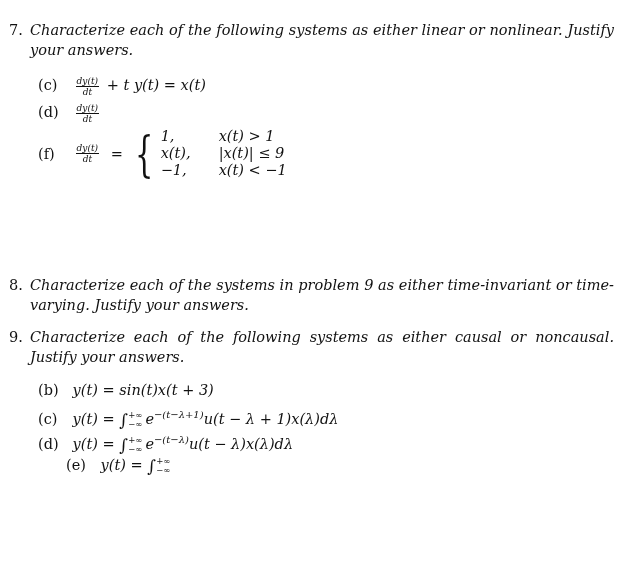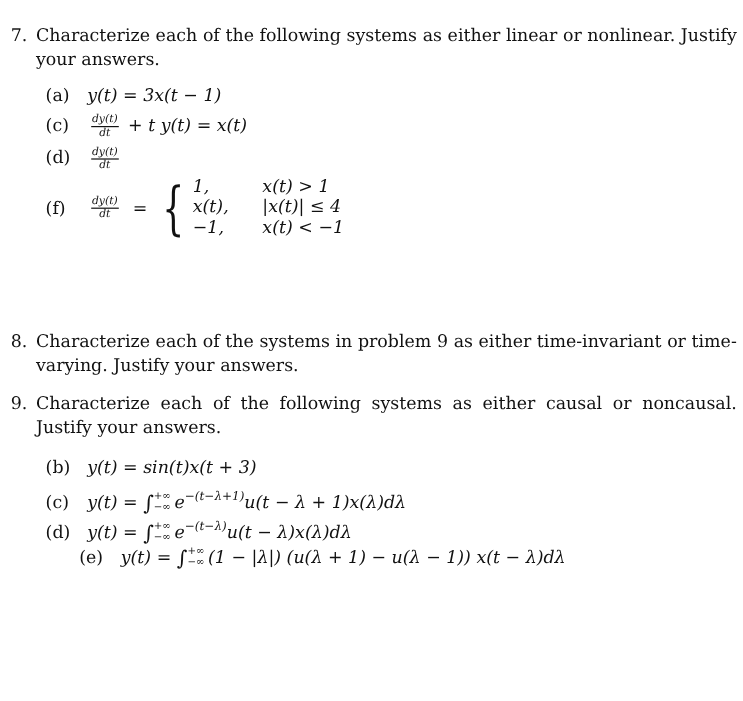--- a/index.html
+++ b/index.html
@@ -4,21 +4,21 @@
 <style>
   html, body { margin: 0; padding: 0; background: #ffffff; }
   body {
     width: 619px; height: 584px; position: relative; overflow: hidden;
     font-family: "DejaVu Serif", "Liberation Serif", serif;
     color: #111;
   }
   .page { position: absolute; left: 0; top: 0; width: 619px; height: 584px; }
   .problem { position: absolute; left: 9px; width: 605px; font-size: 14.5px; line-height: 20px; }
   .num { position: absolute; left: 0; top: 0; }
-  .ptext { margin-left: 21px; text-align: justify; text-align-last: left; }
+  .ptext { margin-left: 21px; text-align: justify; text-align-last: left; font-style: italic; }
   .items { position: absolute; left: 38px; font-size: 14.5px; }
   .item { position: relative; height: 20px; line-height: 20px; white-space: nowrap; }
   .lbl { display: inline-block; width: 30px; }
   .eq { display: inline-block; }
   .m { font-style: italic; }
   .frac { display: inline-flex; flex-direction: column; align-items: center; vertical-align: middle; font-size: 9px; line-height: 10px; font-style: italic; margin: 0 3px; }
   .frac .top { border-bottom: 0.8px solid #111; padding: 0 1px; }
   .sup { font-size: 10px; vertical-align: 6px; }
   .limits { display: inline-flex; flex-direction: column; font-size: 8.5px; line-height: 9px; vertical-align: middle; margin-right: 3px; }
   .int { font-size: 17px; vertical-align: -2px; }
@@ -32,24 +32,20 @@
 <body>
 
 <div class="page">
 
   <div class="problem" style="top:20px;">
     <span class="num">7.</span>
     <div class="ptext">Characterize each of the following systems as either linear or nonlinear. Justify your answers.</div>
   </div>
 
   <div class="items" style="top:70px;">
-    <div class="item">
-      <span class="lbl">(a)</span>
-      <span class="eq m">y(t) = 3x(t − 1)</span>
-    </div>
     <div class="item" style="margin-top:5px;">
       <span class="lbl">(c)</span>
       <span class="frac">
           <span class="top">dy(t)</span>
           <span>dt</span>
         </span>
       <span class="eq m">+ t y(t) = x(t)</span>
     </div>
     <div class="item" style="margin-top:7px;">
       <span class="lbl">(d)</span>
@@ -66,21 +62,21 @@
         </span>
       <span style="vertical-align:middle;margin:0 4px;">=</span>
       <span class="brace">{</span>
       <span class="cases">
         <div class="case">
             <span class="v m">1,</span>
             <span class="m">x(t) &gt; 1</span>
           </div>
         <div class="case">
             <span class="v m">x(t),</span>
-            <span class="m">|x(t)| ≤ 4</span>
+            <span class="m">|x(t)| ≤ 9</span>
           </div>
         <div class="case">
             <span class="v m">−1,</span>
             <span class="m">x(t) &lt; −1</span>
           </div>
       </span>
     </div>
   </div>
 
   <div class="problem" style="top:275px;">
@@ -113,17 +109,17 @@
           <span>+∞</span>
           <span>−∞</span>
         </span><span class="m">e</span><span class="sup m">−(t−λ)</span><span class="m">u(t − λ)x(λ)dλ</span>
     </div>
     <div class="item" style="margin-top:5px;margin-left:28px;">
       <span class="lbl">(e)</span>
       <span class="m">y(t) =</span>
       <span class="int">∫</span><span class="limits">
           <span>+∞</span>
           <span>−∞</span>
-        </span><span class="m">(1 − |λ|) (u(λ + 1) − u(λ − 1)) x(t − λ)dλ</span>
+        </span>
     </div>
   </div>
 
 </div>
 
 </body></html>

